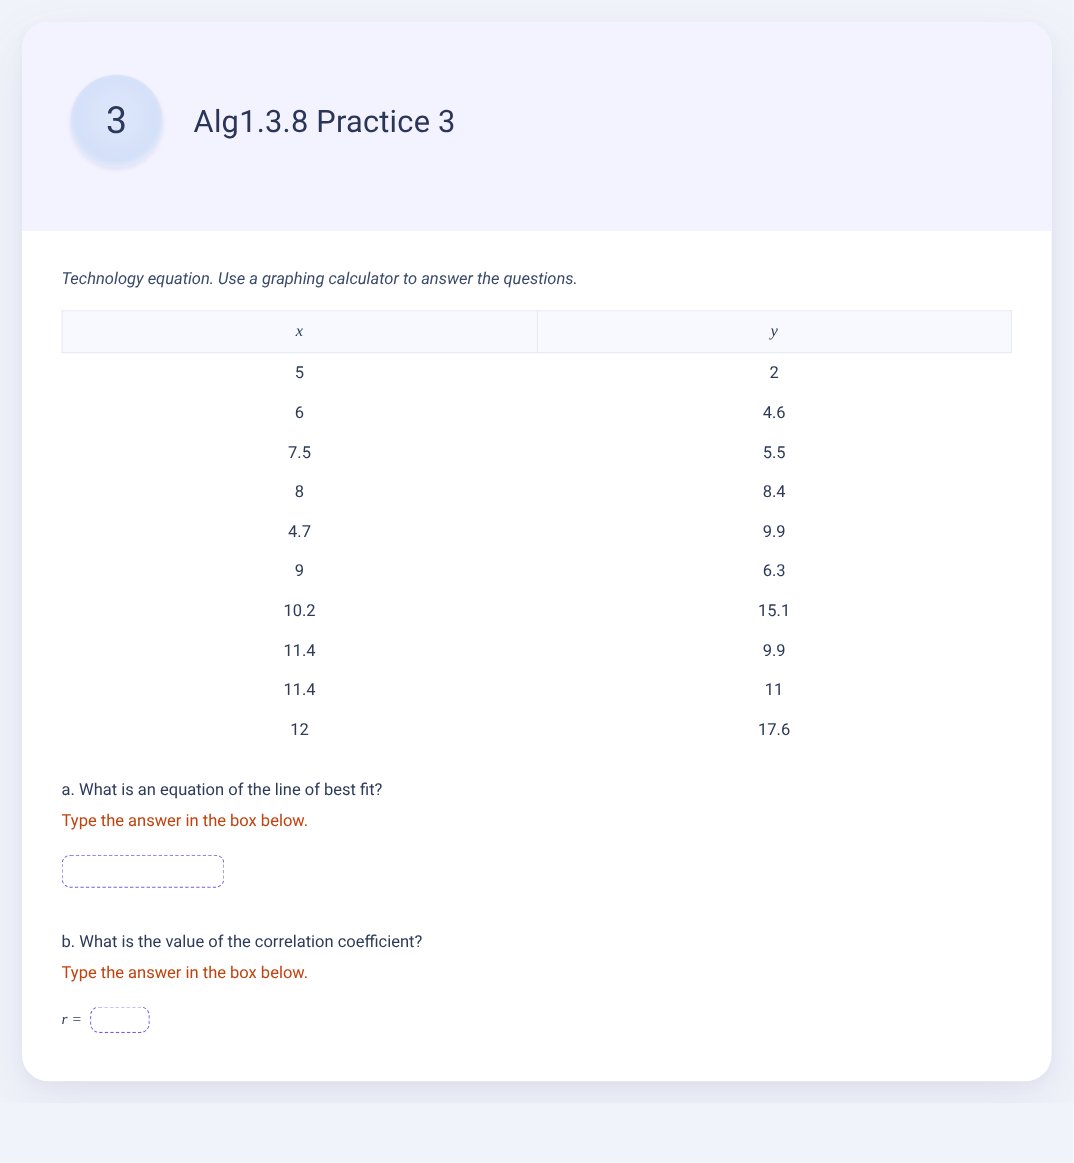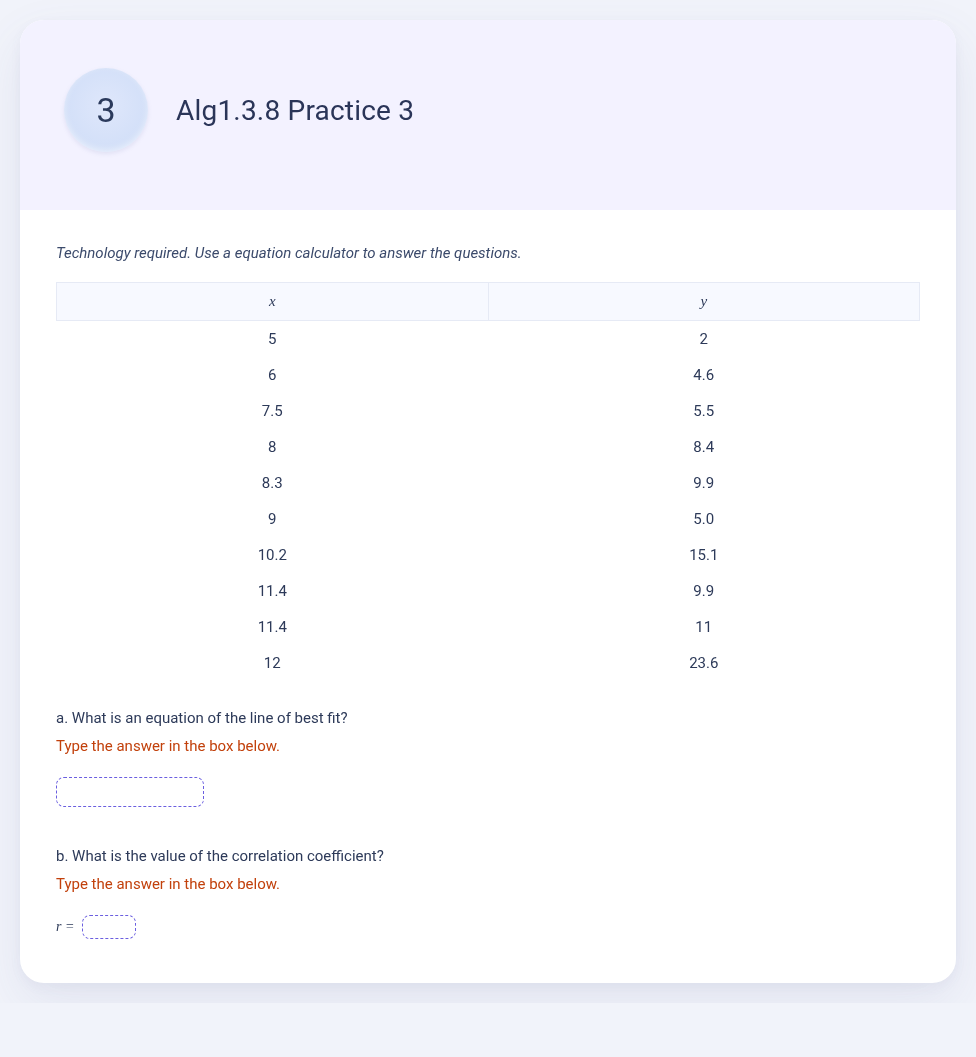--- a/index.html
+++ b/index.html
@@ -127,21 +127,21 @@
 <div class="outer">
   <div class="card">
 
     <div class="card-header">
       <div class="badge-circle">3</div>
       <div class="page-title">Alg1.3.8 Practice 3</div>
     </div>
 
     <div class="card-body">
 
-      <div class="instruction">Technology required. Use a equation calculator to answer the questions.</div>
+      <div class="instruction">Technology equation. Use a graphing calculator to answer the questions.</div>
 
       <table class="data">
         <thead>
           <tr>
             <th>x</th>
             <th>y</th>
           </tr>
         </thead>
         <tbody id="table-body">
             <tr>
@@ -154,42 +154,42 @@
             </tr>
             <tr>
               <td>7.5</td>
               <td>5.5</td>
             </tr>
             <tr>
               <td>8</td>
               <td>8.4</td>
             </tr>
             <tr>
-              <td>8.3</td>
+              <td>4.7</td>
               <td>9.9</td>
             </tr>
             <tr>
               <td>9</td>
-              <td>5.0</td>
+              <td>6.3</td>
             </tr>
             <tr>
               <td>10.2</td>
               <td>15.1</td>
             </tr>
             <tr>
               <td>11.4</td>
               <td>9.9</td>
             </tr>
             <tr>
               <td>11.4</td>
               <td>11</td>
             </tr>
             <tr>
               <td>12</td>
-              <td>23.6</td>
+              <td>17.6</td>
             </tr>
           </tbody>
       </table>
 
       <div class="question">a. What is an equation of the line of best fit?</div>
       <div class="hint">Type the answer in the box below.</div>
       <div class="answer-block">
         <input type="text" class="input-dashed input-wide" value="" style="">
       </div>
 

